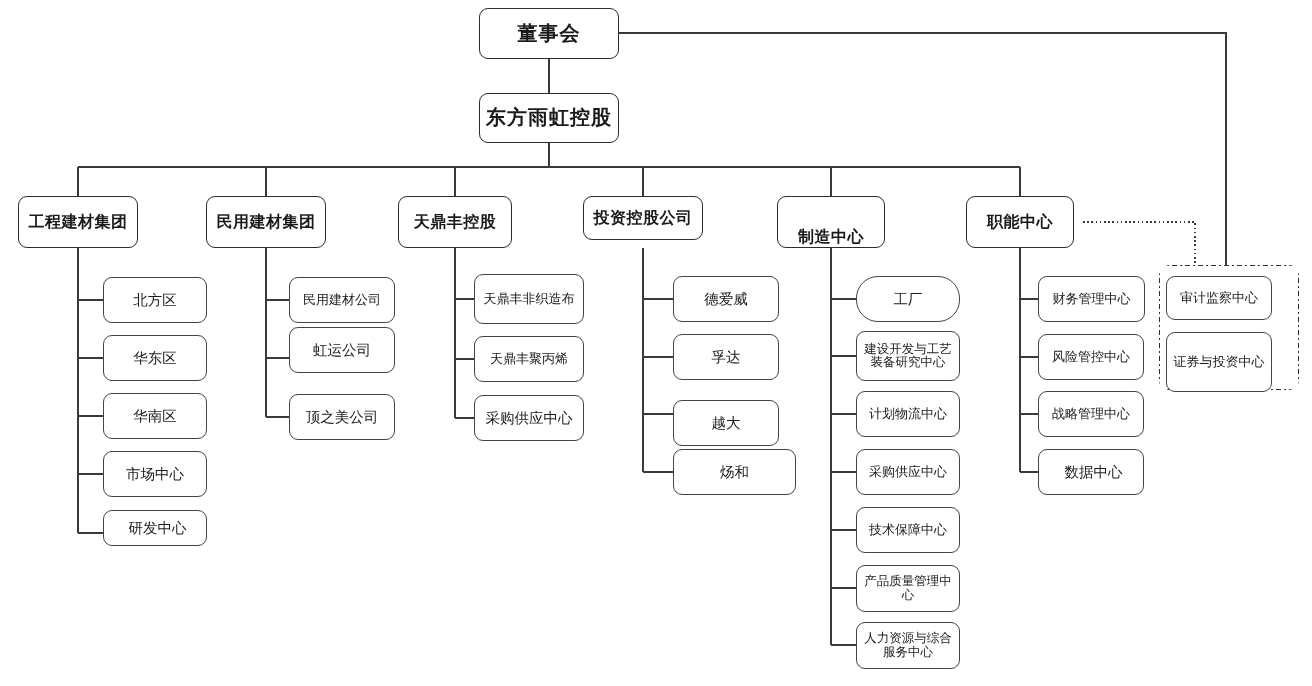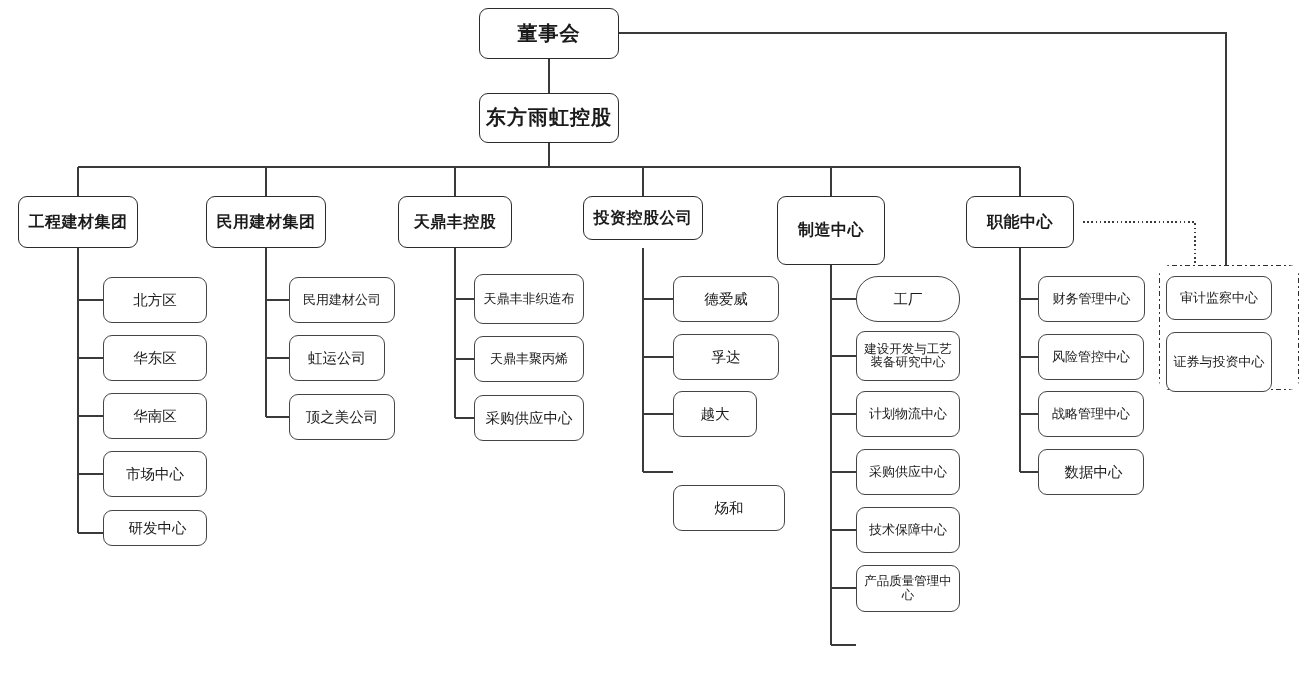--- a/index.html
+++ b/index.html
@@ -149,21 +149,21 @@
   </div>
   <div class="node div-head" style="left:206px;top:196px;width:120px;height:52px;font-family:Liberation Serif, serif;">
     <span class="lbl">民用建材集团</span>
   </div>
   <div class="node div-head" style="left:398px;top:196px;width:114px;height:52px;">
     <span class="lbl">天鼎丰控股</span>
   </div>
   <div class="node div-head" style="left:583px;top:196px;width:120px;height:44px;">
     <span class="lbl">投资控股公司</span>
   </div>
-  <div class="node div-head" style="left:777px;top:196px;width:108px;height:69px;">
+  <div class="node div-head" style="left:777px;top:196px;width:108px;height:52px;align-items:flex-end;">
     <span class="lbl">制造中心</span>
   </div>
   <div class="node div-head" style="left:966px;top:196px;width:108px;height:52px;">
     <span class="lbl">职能中心</span>
   </div>
 
   <div class="node leaf" style="left:103px;top:277px;width:104px;height:46px;">
     <span class="lbl">北方区</span>
   </div>
   <div class="node leaf" style="left:103px;top:335px;width:104px;height:46px;">
@@ -175,21 +175,21 @@
   <div class="node leaf" style="left:103px;top:451px;width:104px;height:46px;">
     <span class="lbl">市场中心</span>
   </div>
   <div class="node leaf" style="left:103px;top:510px;width:104px;height:36px;padding-left:8px;">
     <span class="lbl">研发中心</span>
   </div>
 
   <div class="node leaf sm" style="left:289px;top:277px;width:106px;height:46px;">
     <span class="lbl">民用建材公司</span>
   </div>
-  <div class="node leaf" style="left:289px;top:335px;width:96px;height:46px;">
+  <div class="node leaf" style="left:289px;top:327px;width:106px;height:46px;">
     <span class="lbl">虹运公司</span>
   </div>
   <div class="node leaf" style="left:289px;top:394px;width:106px;height:46px;">
     <span class="lbl">顶之美公司</span>
   </div>
 
   <div class="node leaf sm" style="left:474px;top:274px;width:110px;height:50px;">
     <span class="lbl">天鼎丰非织造布</span>
   </div>
   <div class="node leaf sm" style="left:474px;top:336px;width:110px;height:46px;">
@@ -198,44 +198,47 @@
   <div class="node leaf" style="left:474px;top:395px;width:110px;height:46px;">
     <span class="lbl">采购供应中心</span>
   </div>
 
   <div class="node leaf" style="left:673px;top:276px;width:106px;height:46px;">
     <span class="lbl">德爱威</span>
   </div>
   <div class="node leaf" style="left:673px;top:334px;width:106px;height:46px;">
     <span class="lbl">孚达</span>
   </div>
-  <div class="node leaf" style="left:673px;top:391px;width:84px;height:46px;">
+  <div class="node leaf" style="left:673px;top:400px;width:106px;height:46px;">
     <span class="lbl">越大</span>
   </div>
-  <div class="node leaf" style="left:673px;top:449px;width:112px;height:46px;margin-top:36px;">
+  <div class="node leaf" style="left:673px;top:449px;width:123px;height:46px;">
     <span class="lbl">炀和</span>
   </div>
 
   <div class="node leaf" style="left:856px;top:276px;width:104px;height:46px;border-radius:22px;">
     <span class="lbl">工厂</span>
   </div>
   <div class="node leaf xs" style="left:856px;top:331px;width:104px;height:50px;">
     <span class="lbl">建设开发与工艺装备研究中心</span>
   </div>
   <div class="node leaf sm" style="left:856px;top:391px;width:104px;height:46px;">
     <span class="lbl">计划物流中心</span>
   </div>
   <div class="node leaf sm" style="left:856px;top:449px;width:104px;height:46px;">
     <span class="lbl">采购供应中心</span>
   </div>
   <div class="node leaf sm" style="left:856px;top:507px;width:104px;height:46px;">
     <span class="lbl">技术保障中心</span>
   </div>
   <div class="node leaf xs" style="left:856px;top:565px;width:104px;height:47px;">
     <span class="lbl">产品质量管理中心</span>
+  </div>
+  <div class="node leaf xs" style="left:856px;top:622px;width:104px;height:47px;">
+    <span class="lbl">人力资源与综合服务中心</span>
   </div>
 
   <div class="node leaf sm" style="left:1038px;top:276px;width:107px;height:46px;">
     <span class="lbl">财务管理中心</span>
   </div>
   <div class="node leaf sm" style="left:1038px;top:334px;width:106px;height:46px;">
     <span class="lbl">风险管控中心</span>
   </div>
   <div class="node leaf sm" style="left:1038px;top:391px;width:106px;height:46px;">
     <span class="lbl">战略管理中心</span>

